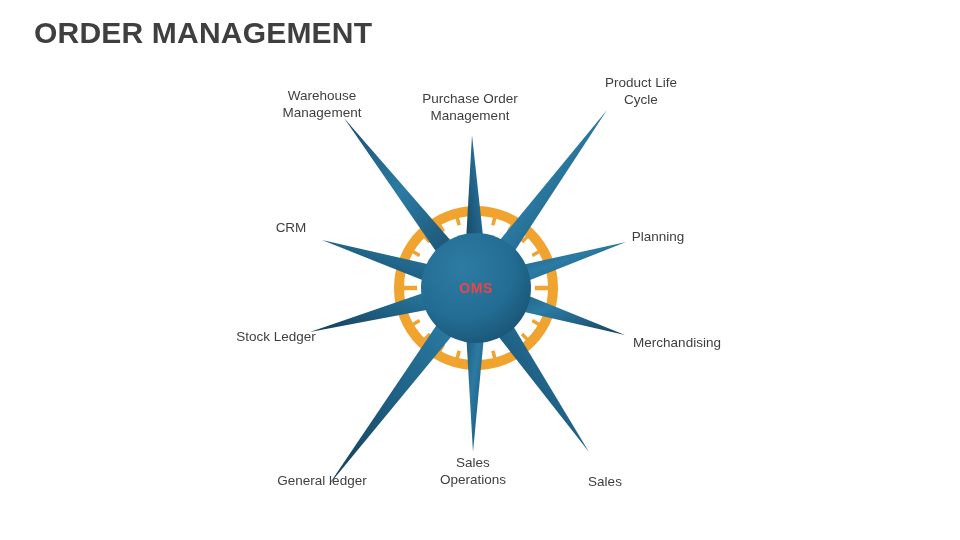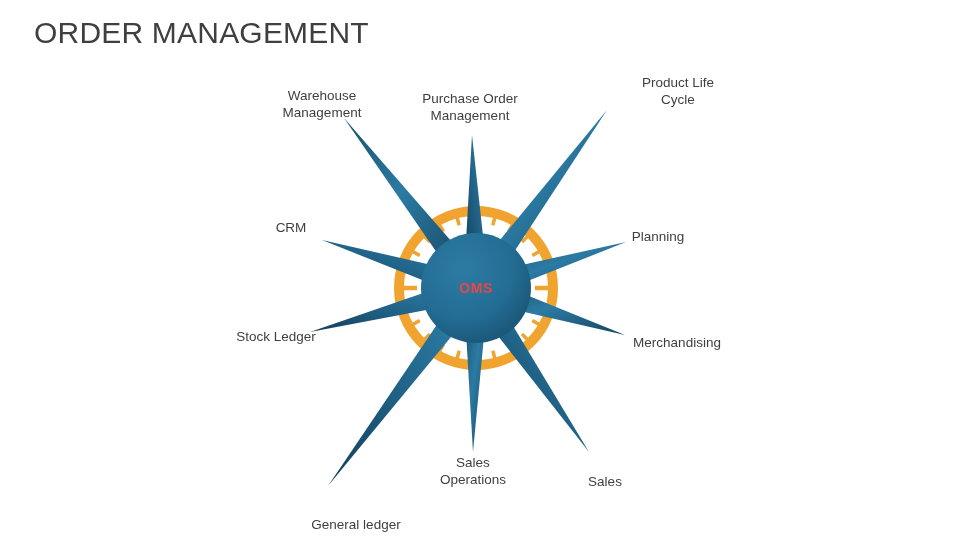--- a/index.html
+++ b/index.html
@@ -20,21 +20,21 @@
     left: 0; top: 0;
     width: 960px;
     height: 540px;
     background: #ffffff;
   }
   #page-title {
     position: absolute;
     left: 34px;
     top: 16px;
     font-size: 30px;
-    font-weight: normal;
+    font-weight: bold;
     color: #3f3f3f;
     letter-spacing: 0.2px;
     white-space: nowrap;
     font-family: "Liberation Sans", sans-serif;
   }
   #diagram-svg {
     position: absolute;
     left: 0;
     top: 0;
     width: 960px;
@@ -130,25 +130,25 @@
     <circle id="hub-circle" cx="476" cy="288" r="55" fill="url(#hubGrad)"></circle>
   </svg>
 
   <div id="center-text">OMS</div>
 
   <div id="labels-layer">
       <div class="spoke-label lbl-center" style="left: 322px; top: 74px; transform: translate(-50%, 0px); margin-top: 13px;">Warehouse
 Management</div>
       <div class="spoke-label lbl-center" style="left: 470px; top: 90px; transform: translate(-50%, 0px);">Purchase Order
 Management</div>
-      <div class="spoke-label lbl-center" style="left: 641px; top: 74px; transform: translate(-50%, 0px); margin-left: 37px;">Product Life
+      <div class="spoke-label lbl-center" style="left: 641px; top: 74px; transform: translate(-50%, 0px);">Product Life
 Cycle</div>
       <div class="spoke-label lbl-center" style="left: 291px; top: 219px; transform: translate(-50%, 0px); text-align: right;">CRM</div>
       <div class="spoke-label lbl-center" style="left: 658px; top: 228px; transform: translate(-50%, 0px);">Planning</div>
       <div class="spoke-label lbl-center" style="left: 276px; top: 328px; transform: translate(-50%, 0px);">Stock Ledger</div>
       <div class="spoke-label lbl-center" style="left: 677px; top: 334px; transform: translate(-50%, 0px);">Merchandising</div>
-      <div class="spoke-label lbl-center" style="left: 322px; top: 516px; transform: translate(-50%, 0px); margin-left: 34px;">General ledger</div>
+      <div class="spoke-label lbl-center" style="left: 322px; top: 472px; transform: translate(-50%, 0px);">General ledger</div>
       <div class="spoke-label lbl-center" style="left: 473px; top: 454px; transform: translate(-50%, 0px);">Sales
 Operations</div>
       <div class="spoke-label lbl-center" style="left: 605px; top: 473px; transform: translate(-50%, 0px);">Sales</div>
     </div>
 
 </div>
 
 </body></html>

